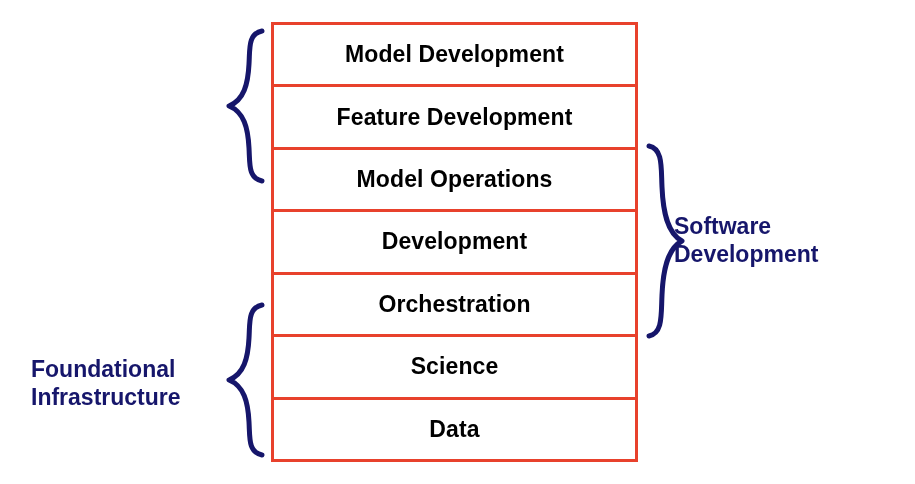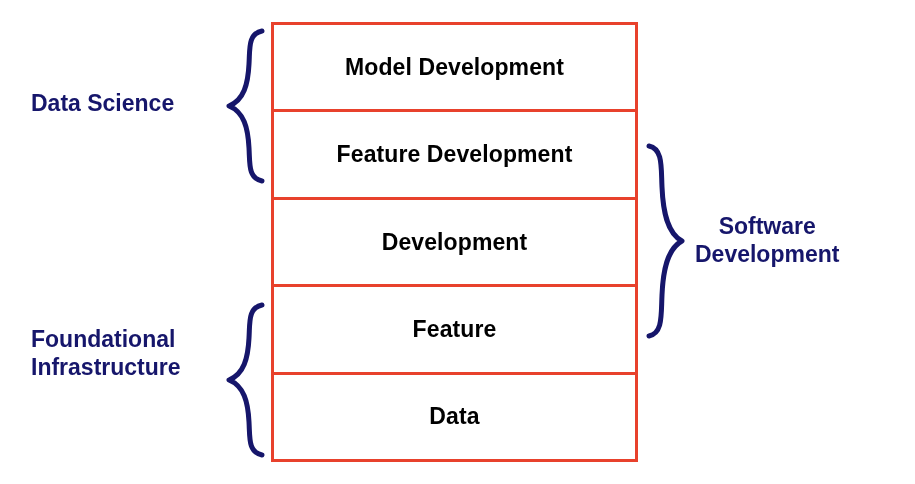--- a/index.html
+++ b/index.html
@@ -76,27 +76,27 @@
     line-height: 1.22;
     white-space: pre-line;
   }
   #label-data-science {
     left: 31px;
     top: 89px;
     text-align: left;
   }
   #label-foundational {
     left: 31px;
-    top: 325px;
+    top: 355px;
     text-align: left;
   }
   #label-software-dev {
-    left: 695px;
+    left: 674px;
     top: 212px;
-    text-align: center;
+    text-align: left;
   }
 </style>
 </head>
 <body>
 
 <div id="diagram">
 
   <div class="brace" id="brace-data-science" style="left:226px; top:28px;">
     <svg width="40" height="156" viewBox="0 0 40 156" aria-hidden="true">
       <path d="M36 3
@@ -120,48 +120,53 @@
   <div class="stack">
 
     <div class="layer">
       <span class="layer-label">Model Development</span>
     </div>
 
     <div class="layer">
       <span class="layer-label">Feature Development</span>
     </div>
 
+    <div class="layer">
+      <span class="layer-label">Model Operations</span>
+    </div>
 
 
     <div class="layer">
       <span class="layer-label">Development</span>
     </div>
 
+    <div class="layer">
+      <span class="layer-label">Orchestration</span>
+    </div>
 
     <div class="layer">
-      <span class="layer-label">Feature</span>
+      <span class="layer-label">Science</span>
     </div>
 
     <div class="layer">
       <span class="layer-label">Data</span>
     </div>
 
   </div>
 
   <div class="brace" id="brace-software-dev" style="left:645px; top:143px;">
     <svg width="40" height="196" viewBox="0 0 40 196" aria-hidden="true">
       <path d="M4 3
                C 18 6, 16 24, 17 44
                C 18 68, 22 90, 37 98
                C 22 106, 18 128, 17 152
                C 16 172, 18 190, 4 193" fill="none" stroke="#16166b" stroke-width="5" stroke-linecap="round" stroke-linejoin="round"></path>
     </svg>
   </div>
 
-  <div class="group-label" id="label-data-science">Data Science</div>
 
   <div class="group-label" id="label-foundational">Foundational
 Infrastructure</div>
 
   <div class="group-label" id="label-software-dev">Software
 Development</div>
 
 </div>
 
 </body></html>

